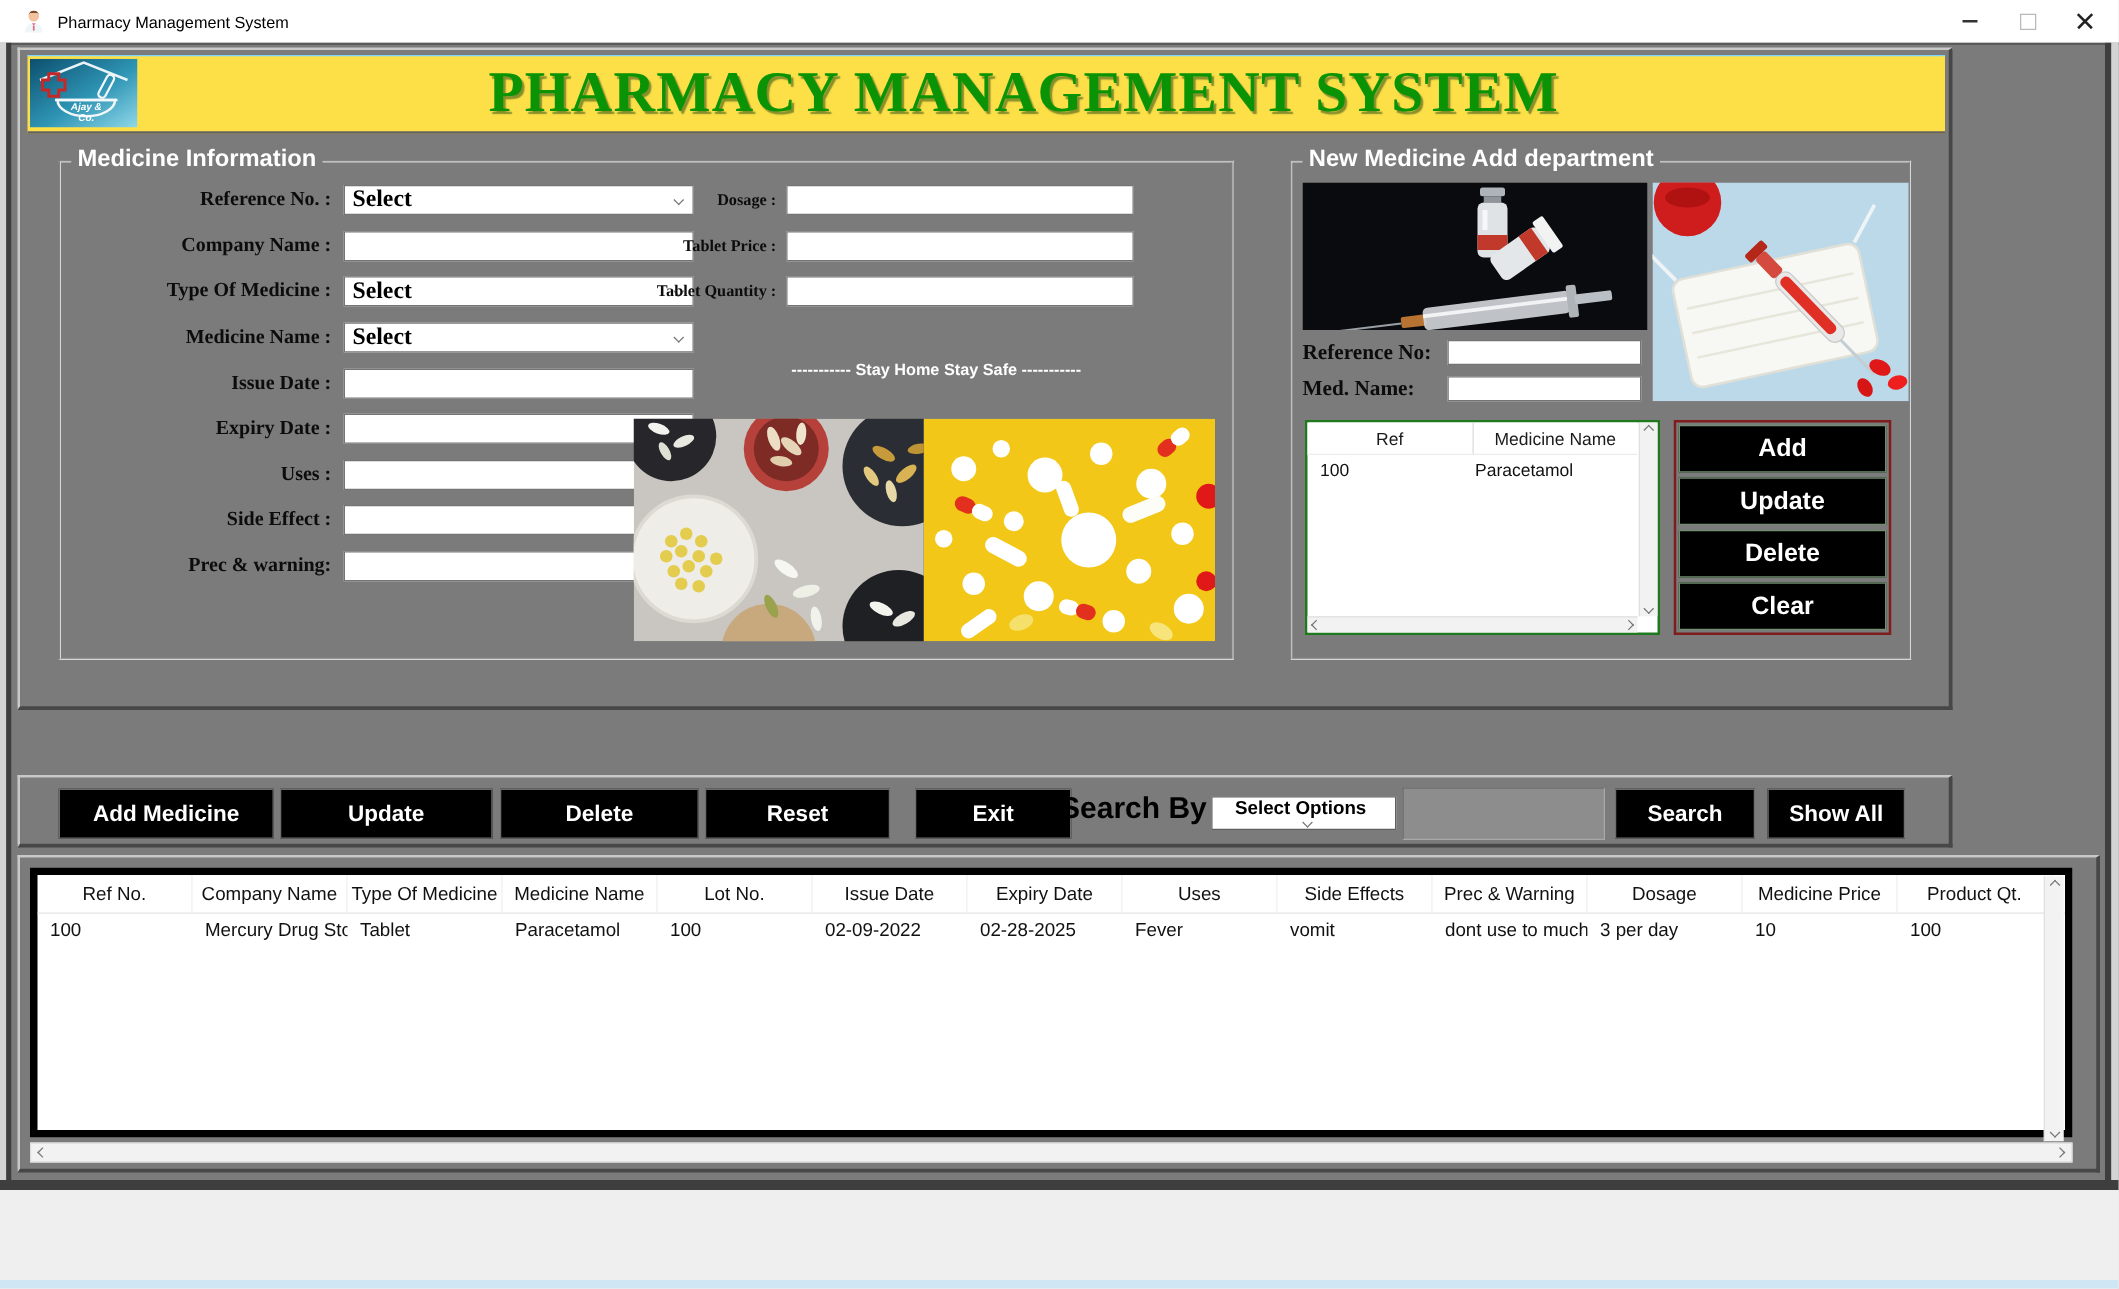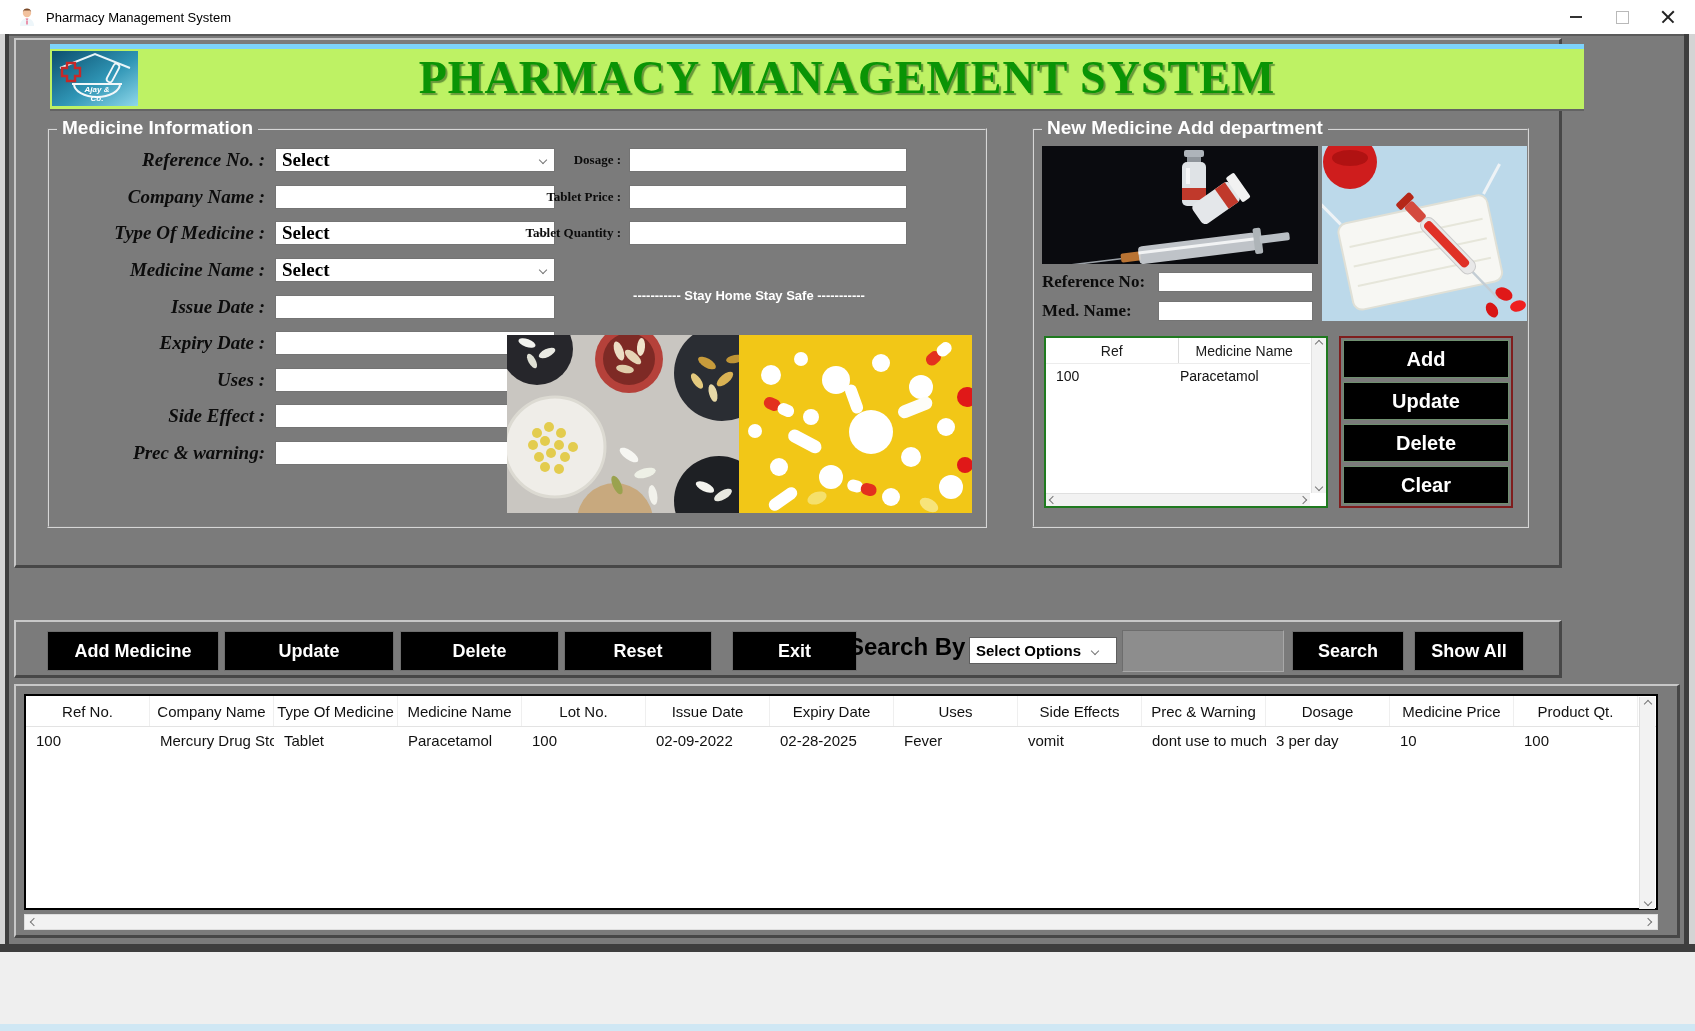--- a/index.html
+++ b/index.html
@@ -29,39 +29,39 @@
   .edge.b1{left:0;top:910px;width:1695px;height:8px;background:#3e3e3e;}
   .edge.t1{left:0;top:0;width:1695px;height:2px;background:#5a5a5a;}
 
   .raised{background:#7b7b7b;border-top:2px solid #c8c8c8;border-left:2px solid #c8c8c8;
           border-bottom:3px solid #474747;border-right:3px solid #474747;box-sizing:border-box;}
   .upper{position:absolute;left:14px;top:4px;width:1548px;height:530px;}
   .midbar{position:absolute;left:14px;top:586px;width:1548px;height:58px;}
   .gridpanel{position:absolute;left:14px;top:650px;width:1666px;height:254px;}
 
   
-  .appheader{position:absolute;left:6px;top:4px;width:1534px;height:60px;background:#bef264;
-             border-top:5px solid #7dd3fc;border-bottom:2px solid #636363;margin-left:28px;}
+  .appheader{position:absolute;left:6px;top:4px;width:1534px;height:60px;background:#fde047;
+             border-top:1px solid #7dd3fc;border-bottom:2px solid #636363;}
   .logo{position:absolute;left:2px;top:2px;width:86px;height:55px;}
   .apptitle{position:absolute;left:120px;right:60px;top:2px;text-align:center;
             font-family:"Liberation Serif",serif;font-weight:bold;font-size:46px;letter-spacing:1px;
             color:#0a9405;text-shadow:2px 2px 1px rgba(15,60,15,.5);white-space:nowrap;}
 
   
   .groupbox{position:absolute;border:2px groove #d6d6d6;box-sizing:border-box;}
   .gb-med{left:31px;top:88px;width:940px;height:400px;}
   .gb-new{left:1016px;top:88px;width:497px;height:400px;}
   .gb-label{position:absolute;top:-13px;left:8px;background:#7b7b7b;padding:0 5px;
             color:#ffffff;font-weight:bold;font-size:19px;white-space:nowrap;}
 
   
   .mi-left{position:absolute;left:4px;top:12px;width:548px;}
   .frow{display:flex;align-items:center;height:36.6px;}
   .flabel{width:212px;text-align:right;padding-right:10px;font-family:"Liberation Serif",serif;
-          font-weight:bold;font-size:19px;color:#0c0c0c;white-space:nowrap;font-style:italic;}
+          font-weight:bold;font-size:16px;color:#0c0c0c;white-space:nowrap;}
   .tbox{height:24px;border:1px solid #747474;background:#fff;box-sizing:border-box;
         font-family:"Liberation Serif",serif;font-weight:bold;font-size:18px;padding:0 5px;outline:none;}
   .w280{width:280px;} .w278{width:278px;}
   .combo{position:relative;height:24px;background:#fff;border:1px solid #747474;box-sizing:border-box;
          display:flex;align-items:center;padding-left:6px;cursor:pointer;
          font-family:"Liberation Serif",serif;font-weight:bold;font-size:19px;color:#000;}
   .combo .arr{position:absolute;right:8px;top:8px;}
   .mi-right{position:absolute;left:420px;top:12px;width:520px;}
   .flabel2{width:152px;text-align:right;padding-right:8px;font-family:"Liberation Serif",serif;
            font-weight:bold;font-size:13px;color:#0c0c0c;white-space:nowrap;}
@@ -97,28 +97,28 @@
            box-sizing:border-box;padding:2px;display:flex;flex-direction:column;justify-content:space-between;background:#7b7b7b;}
   .nm-btn{height:38px;background:#000;color:#fff;font-weight:bold;font-size:20px;display:flex;align-items:center;
           justify-content:center;border:1px solid #6f8f6f;box-sizing:border-box;cursor:pointer;}
 
   
   .tbtn{position:absolute;top:9px;height:40px;background:#000;color:#fff;font-weight:bold;font-size:18px;
         display:flex;align-items:center;justify-content:center;border:1px solid #6e6e6e;box-sizing:border-box;cursor:pointer;}
   .search-by{position:absolute;left:832px;top:11px;font-size:24px;font-weight:bold;color:#000;}
   .search-select{position:absolute;left:953px;top:15px;width:148px;height:27px;background:#fff;border:1px solid #5f5f5f;
                  box-sizing:border-box;display:flex;align-items:center;padding-left:6px;cursor:pointer;
-                 font-weight:bold;font-size:15px;color:#000;}
+                 font-weight:bold;font-size:15px;color:#000;flex-direction:column;}
   .search-select .val{width:116px;overflow:hidden;white-space:nowrap;}
   .search-box{position:absolute;left:1106px;top:8px;width:162px;height:42px;background:#8d8d8d;
               border:1px solid #a8a8a8;border-top-color:#6d6d6d;border-left-color:#6d6d6d;box-sizing:border-box;outline:none;
               font-size:16px;padding:0 6px;color:#111;}
 
   
-  .grid-area{position:absolute;left:8px;top:8px;width:1634px;height:216px;background:#ffffff;border:2px solid #000000;box-sizing:border-box;}
+  .grid-area{position:absolute;left:8px;top:8px;width:1634px;height:216px;background:#ffffff;border:6px solid #000000;box-sizing:border-box;}
   .g-head{display:grid;grid-template-columns:repeat(13,124px);height:30px;border-bottom:1px solid #e3e3e3;}
   .g-hcell{display:flex;align-items:center;justify-content:center;font-size:15px;color:#111;
            border-right:1px solid #efefef;white-space:nowrap;overflow:hidden;cursor:pointer;}
   .g-row{display:grid;grid-template-columns:repeat(13,124px);height:26px;cursor:pointer;}
   .g-cell{display:flex;align-items:center;padding-left:10px;font-size:15px;color:#111;
           white-space:nowrap;overflow:hidden;}
   .g-vscroll{position:absolute;right:1px;top:1px;width:16px;height:212px;background:#f2f2f2;border-left:1px solid #e0e0e0;
              display:flex;flex-direction:column;justify-content:space-between;align-items:center;padding:4px 0;box-sizing:border-box;cursor:pointer;}
   .g-hscroll{position:absolute;left:8px;top:228px;width:1634px;height:16px;background:#f2f2f2;border:1px solid #dedede;
              display:flex;justify-content:space-between;align-items:center;padding:0 6px;box-sizing:border-box;cursor:pointer;}

